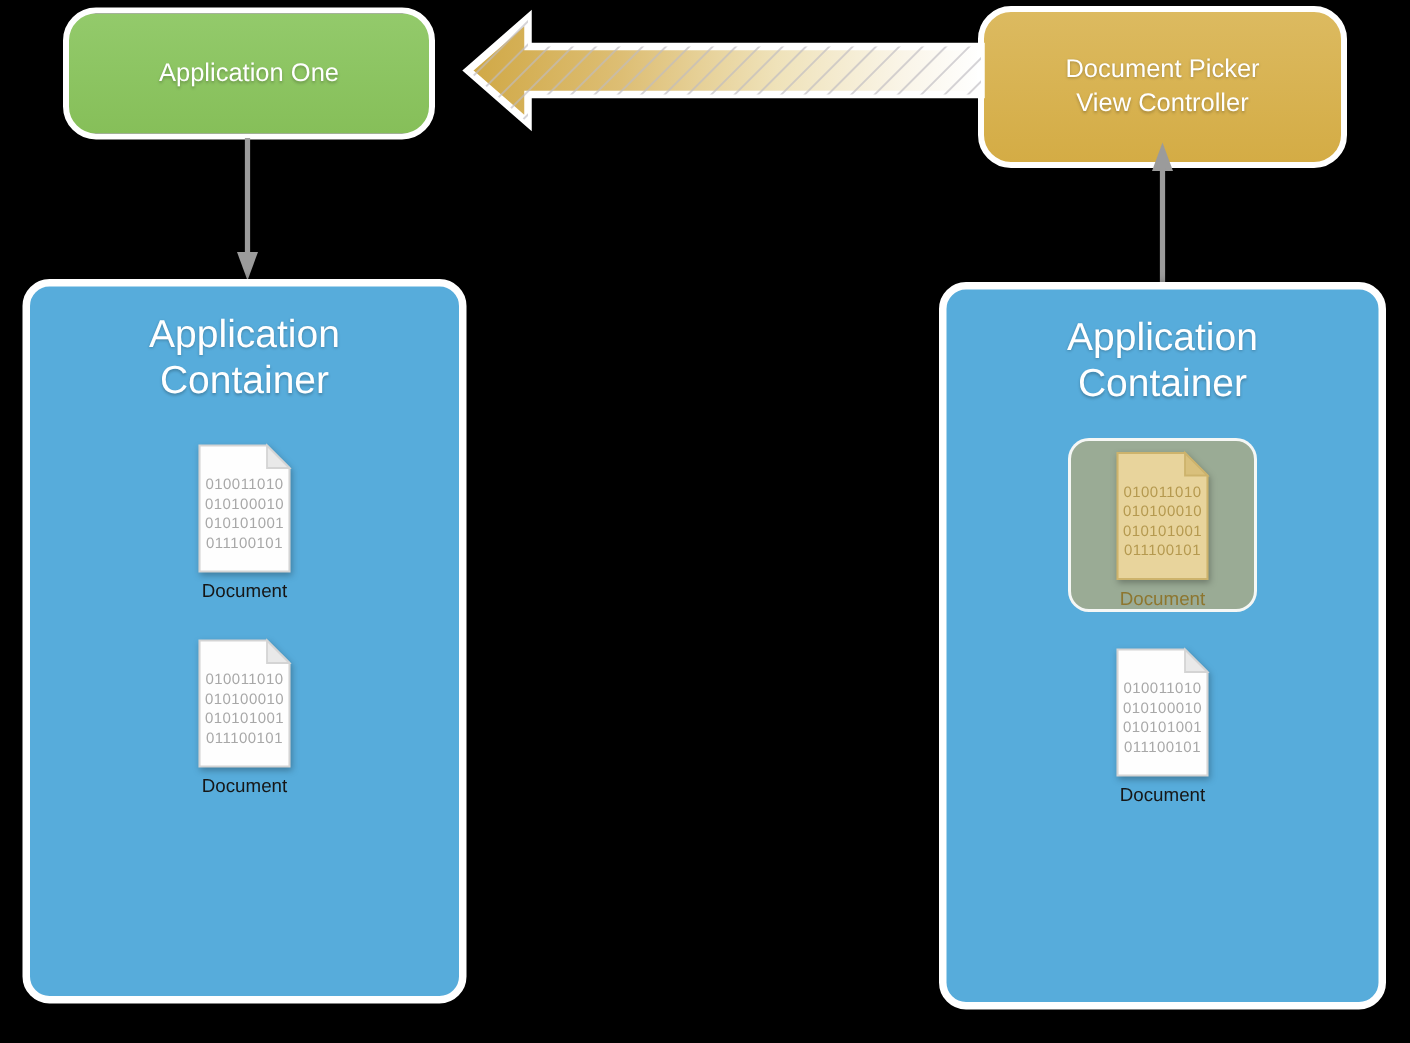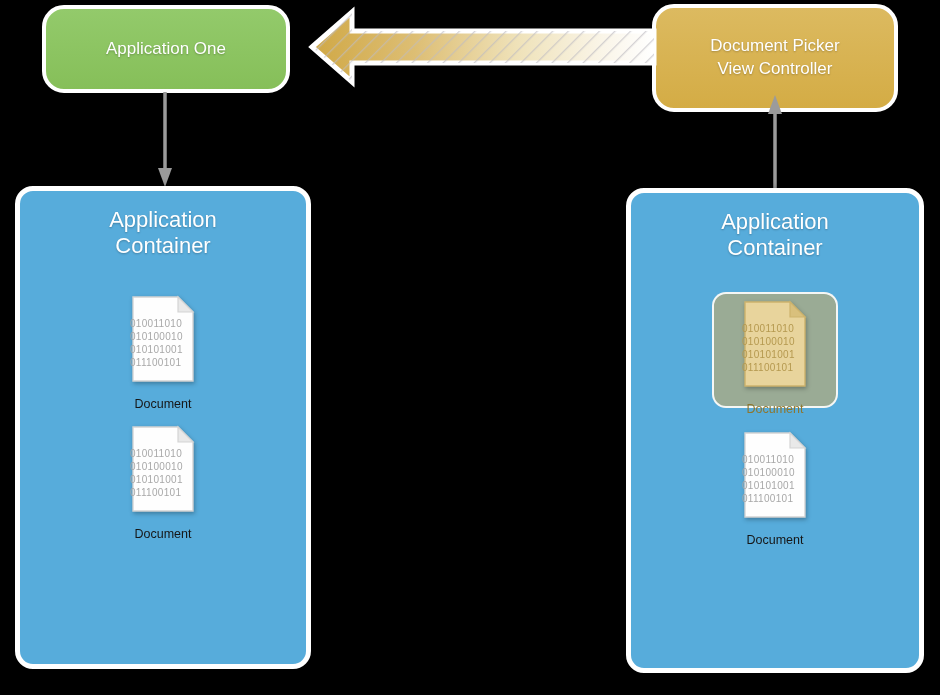--- a/index.html
+++ b/index.html
@@ -34,38 +34,38 @@
     border: 5px solid #fff;
     border-radius: 18px;
     background: #57ACDB;
     box-shadow: 0 3px 8px rgba(0,0,0,0.6);
     box-sizing: border-box;
   }
   .container-left  { left: 15px;  top: 186px; width: 296px; height: 483px; }
   .container-right { left: 626px; top: 188px; width: 298px; height: 485px; }
   .container-title {
     width: 185px; margin: 16px auto 0;
-    color: #fff; font-size: 22px; line-height: 1.2;
+    color: #fff; font-size: 26px; line-height: 1.2;
     text-align: center;
     text-shadow: 0 1px 2px rgba(0,0,0,0.25);
   }
 
   
   .doc { position: absolute; width: 66px; left: 50%; transform: translateX(-50%); }
   .doc-svg { display:block; filter: drop-shadow(1.5px 2px 2px rgba(0,0,0,0.28)); }
   .doc-page { fill:#FEFEFE; stroke:#D4D4D4; stroke-width:1.4; }
   .doc-fold { fill:#E9E9E9; stroke:#D4D4D4; stroke-width:1.2; }
   .doc-binary {
     position:absolute; top:22px; left:0; right:0;
-    text-align:left; white-space:pre-line;
+    text-align:center; white-space:pre-line;
     font-size:10px; line-height:13px; color:#A8A8A8;
     letter-spacing: 0.3px;
   }
   .doc-label {
-    margin-top: 14px; text-align: center;
+    margin-top: 4px; text-align: center;
     font-size: 12.5px; color: #161616;
   }
 
   
   .holder {
     position:absolute; left:50%; transform:translateX(-50%);
     width: 126px; height: 116px;
     background:#9AAB95;
     border: 2px solid rgba(255,255,255,0.9);
     border-radius: 14px;

